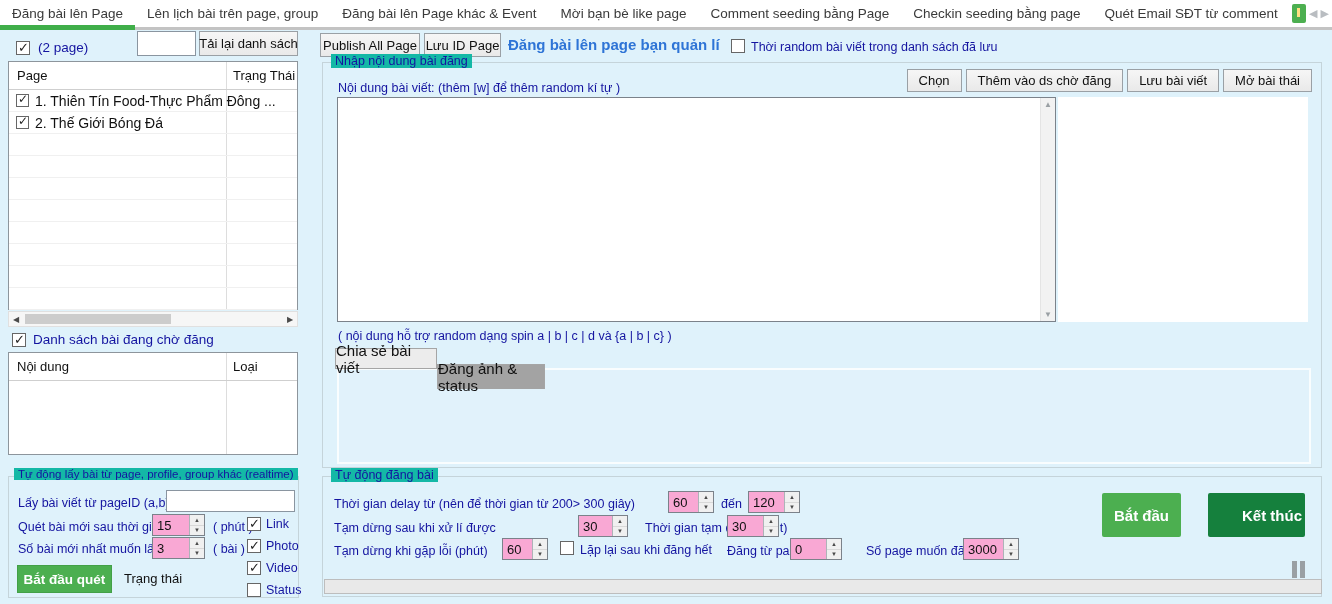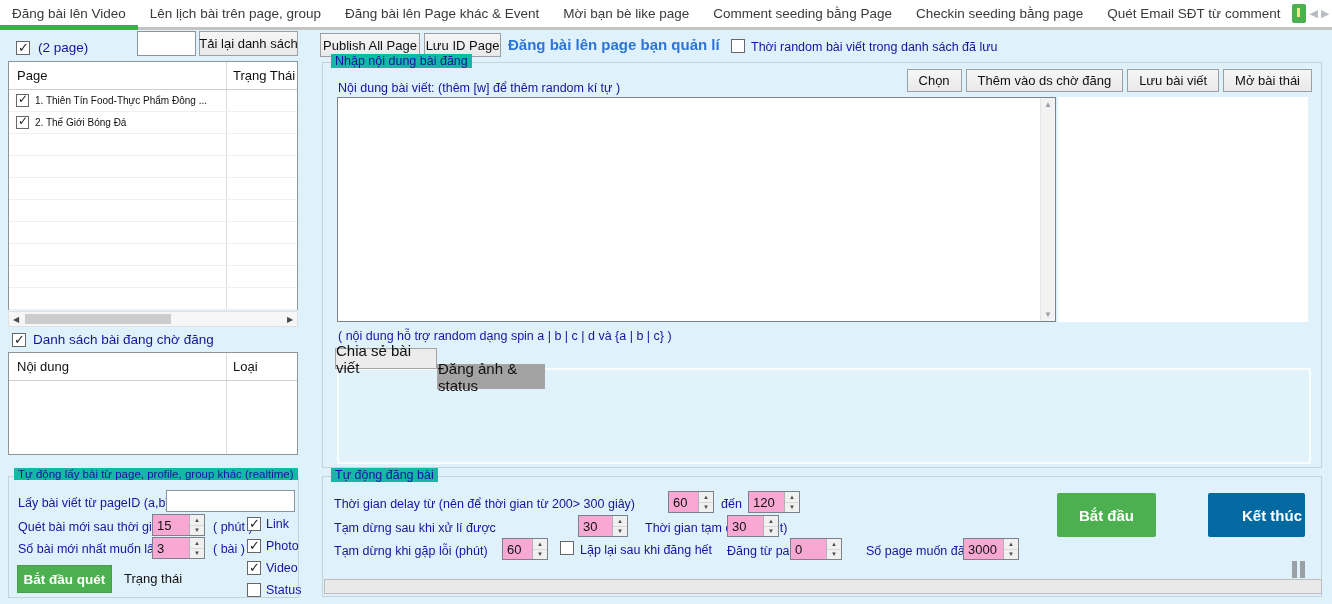--- a/index.html
+++ b/index.html
@@ -30,29 +30,29 @@
   .radio{position:absolute;width:13px;height:13px;background:#fff;border:1px solid #666;border-radius:50%;}
   .tin{position:absolute;background:#fff;border:1px solid #8a95a0;padding:0 4px;color:#111;
        font:13px "Liberation Sans","DejaVu Sans",sans-serif;outline:none;}
   .wbtn{position:absolute;display:flex;align-items:center;justify-content:center;
         background:linear-gradient(#f6f6f6,#e9e9e9);border:1px solid #9aa0a5;font-size:13px;
         color:#111;white-space:nowrap;cursor:default;}
   .gbtn{background:#4caf50;border:1px solid #43a047;color:#fff;font-weight:bold;font-size:13.5px;}
   .bigbtn{position:absolute;display:flex;align-items:center;justify-content:center;font-size:15px;
           font-weight:bold;color:#fff;border-radius:2px;cursor:default;}
   .big-green{background:#4caf50;}
-  .big-red{background:#0369a1;padding-left:31px;}
+  .big-red{background:#15803d;padding-left:31px;}
 
   
   .tbl{position:absolute;background:#fff;border:1px solid #8d959c;}
   .vline{position:absolute;top:0;bottom:0;width:1px;background:#ddd;}
   .thead{position:relative;height:28px;border-bottom:1px solid #cfcfcf;}
   .th{position:absolute;top:6px;font-size:13px;color:#111;white-space:nowrap;}
   .trow{position:relative;height:22px;border-bottom:1px solid #f0f0f0;display:flex;align-items:center;
-        font-size:10px;white-space:nowrap;overflow:hidden;}
+        font-size:14px;white-space:nowrap;overflow:hidden;}
   .hscroll{position:absolute;background:#f6f6f6;border:1px solid #e0e0e0;display:flex;
            align-items:center;justify-content:space-between;}
   .harrow{width:14px;text-align:center;font-size:8px;color:#4a4a4a;}
   .hthumb{position:absolute;top:2px;bottom:2px;background:#cccccc;}
 
   
   .group{position:absolute;border:1px solid #c5d4da;}
   .gtitle{position:absolute;top:-9px;background:#14b8a6;padding:0 4px;font-size:12.5px;
           color:#1414a0;white-space:nowrap;}
 
@@ -82,21 +82,21 @@
   .progress{position:absolute;background:#e9e9e9;border:1px solid #bdbdbd;}
   .pause{position:absolute;display:flex;gap:3px;}
   .pause span{width:5px;height:17px;background:#9aa0a4;}
 </style>
 </head>
 <body>
 
 <div class="app">
 
   <div class="tabbar">
-    <div class="tab active">Đăng bài lên Video</div>
+    <div class="tab active">Đăng bài lên Page</div>
     <div class="tab">Lên lịch bài trên page, group</div>
     <div class="tab">Đăng bài lên Page khác &amp; Event</div>
     <div class="tab">Mời bạn bè like page</div>
     <div class="tab">Comment seeding bằng Page</div>
     <div class="tab">Checkin seeding bằng page</div>
     <div class="tab">Quét Email SĐT từ comment</div>
     <div class="tabctl">
       <span class="mini-green"></span>
       <span class="nav-arrow">◀</span>
       <span class="nav-arrow">▶</span>
@@ -293,21 +293,21 @@
   </span>
   <span class="lbl navy sm" style="left:866px;top:544px">Số page muốn đăng</span>
   <span class="spin" style="left:963px;top:538px;width:56px">
     <span class="val">3000</span>
     <span class="btns">
         <span>▲</span>
         <span>▼</span>
       </span>
   </span>
 
-  <div class="bigbtn big-green" style="left:1057px;top:493px;width:99px;height:44px">Bắt đầu</div>
+  <div class="bigbtn big-green" style="left:1102px;top:493px;width:79px;height:44px">Bắt đầu</div>
   <div class="bigbtn big-red" style="left:1208px;top:493px;width:97px;height:44px">Kết thúc</div>
 
   <div class="pause" style="left:1292px;top:561px">
       <span></span>
       <span></span>
     </div>
   <div class="progress" style="left:324px;top:579px;width:998px;height:15px"></div>
 
 </div>
 

